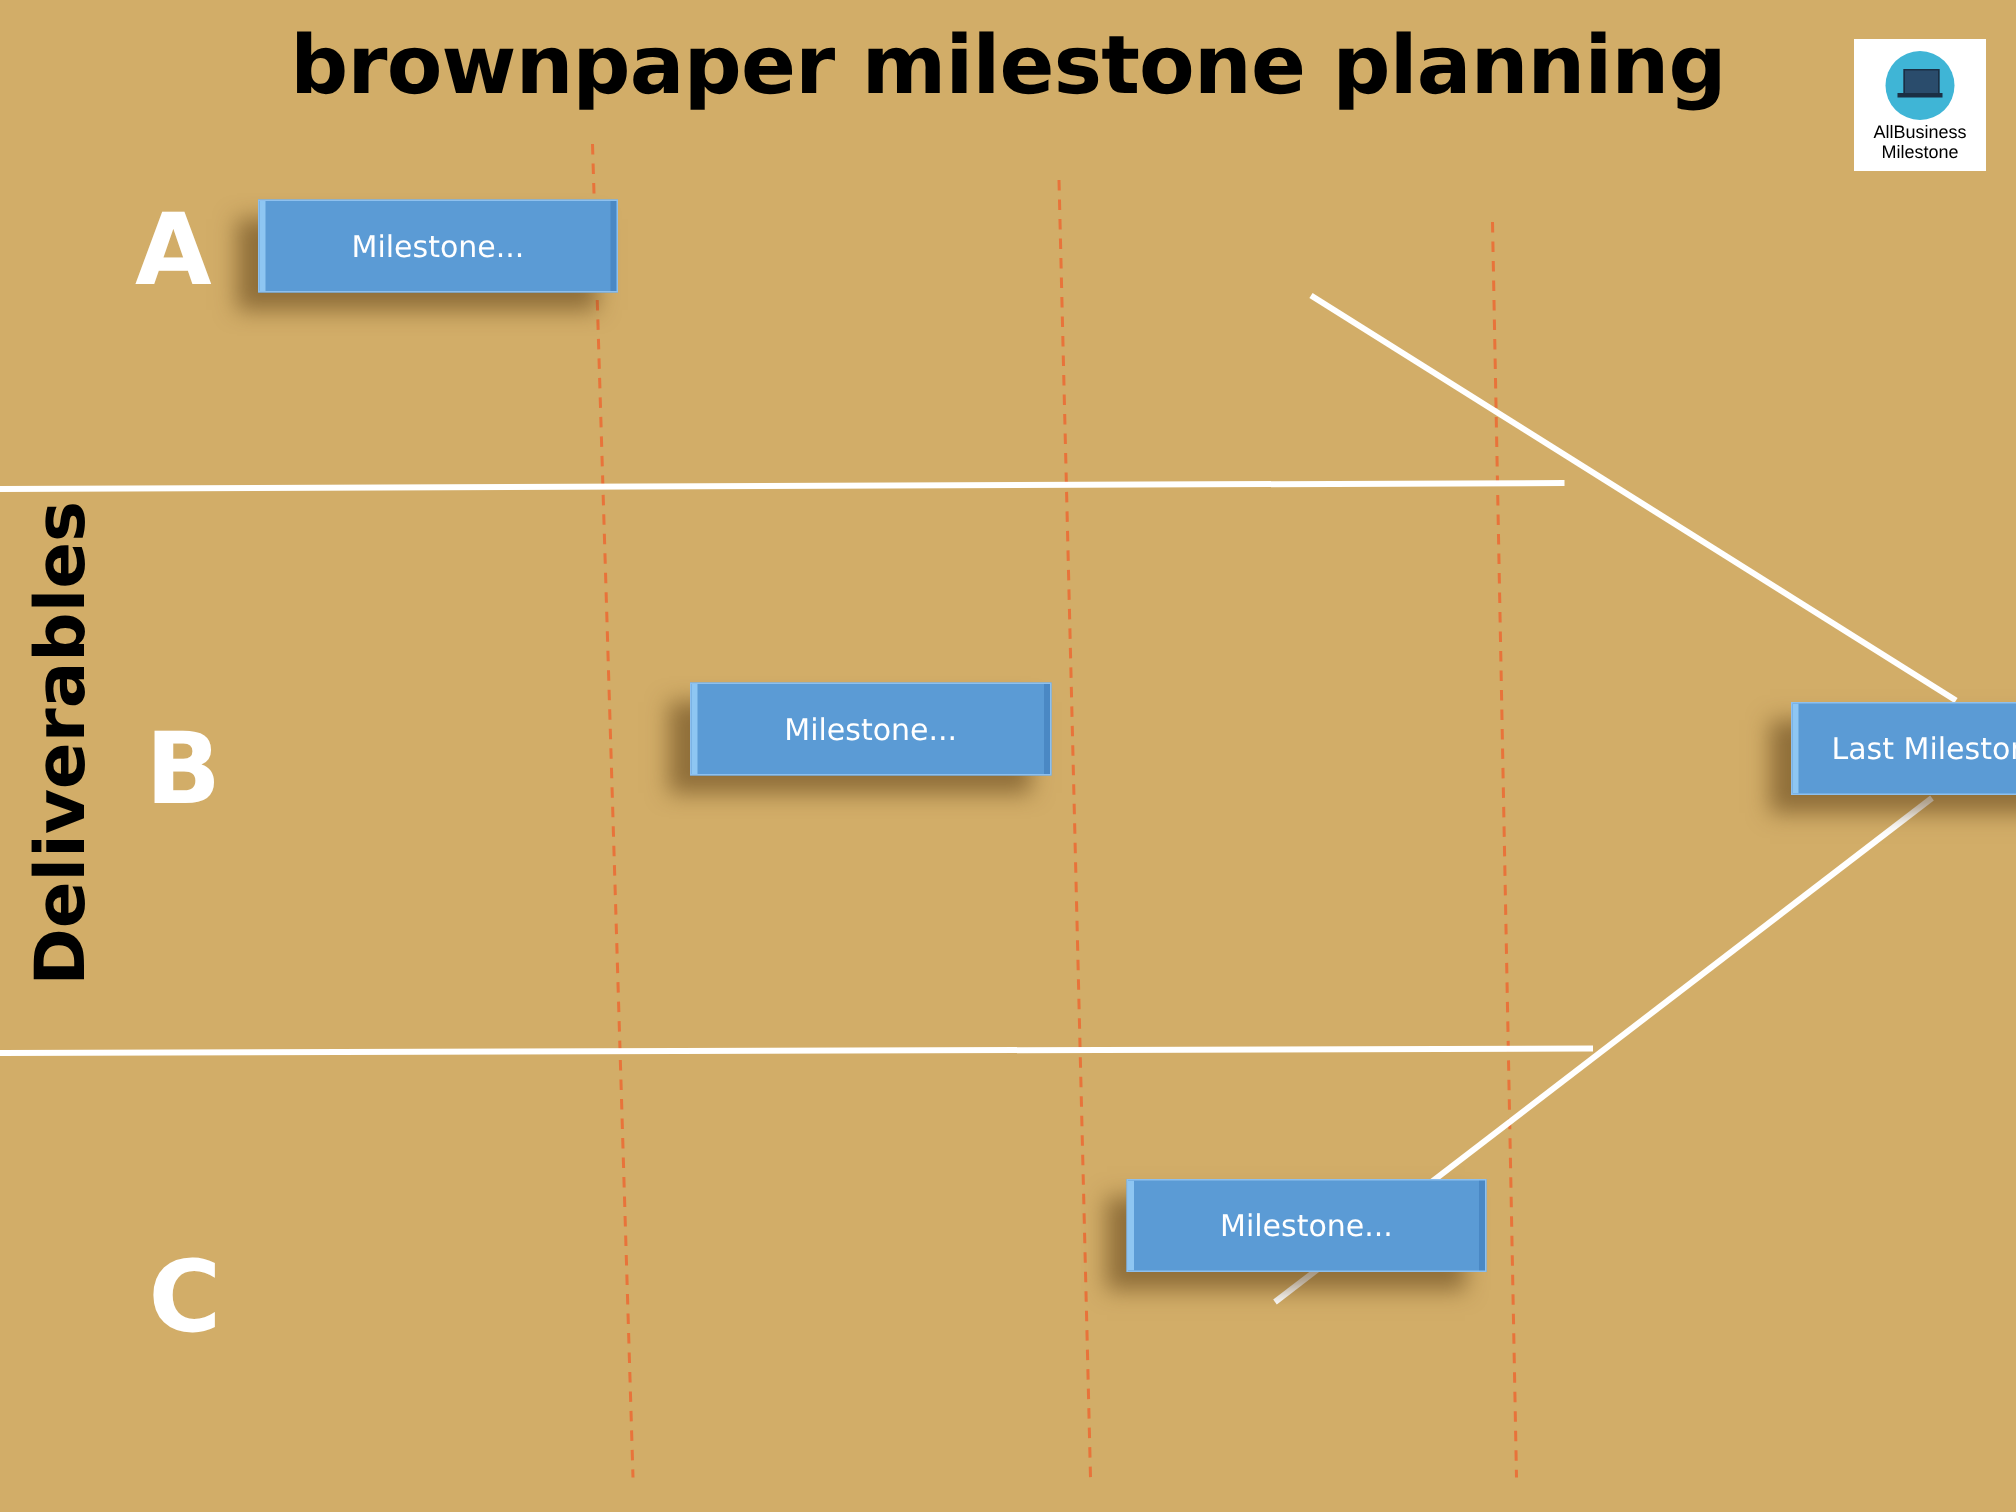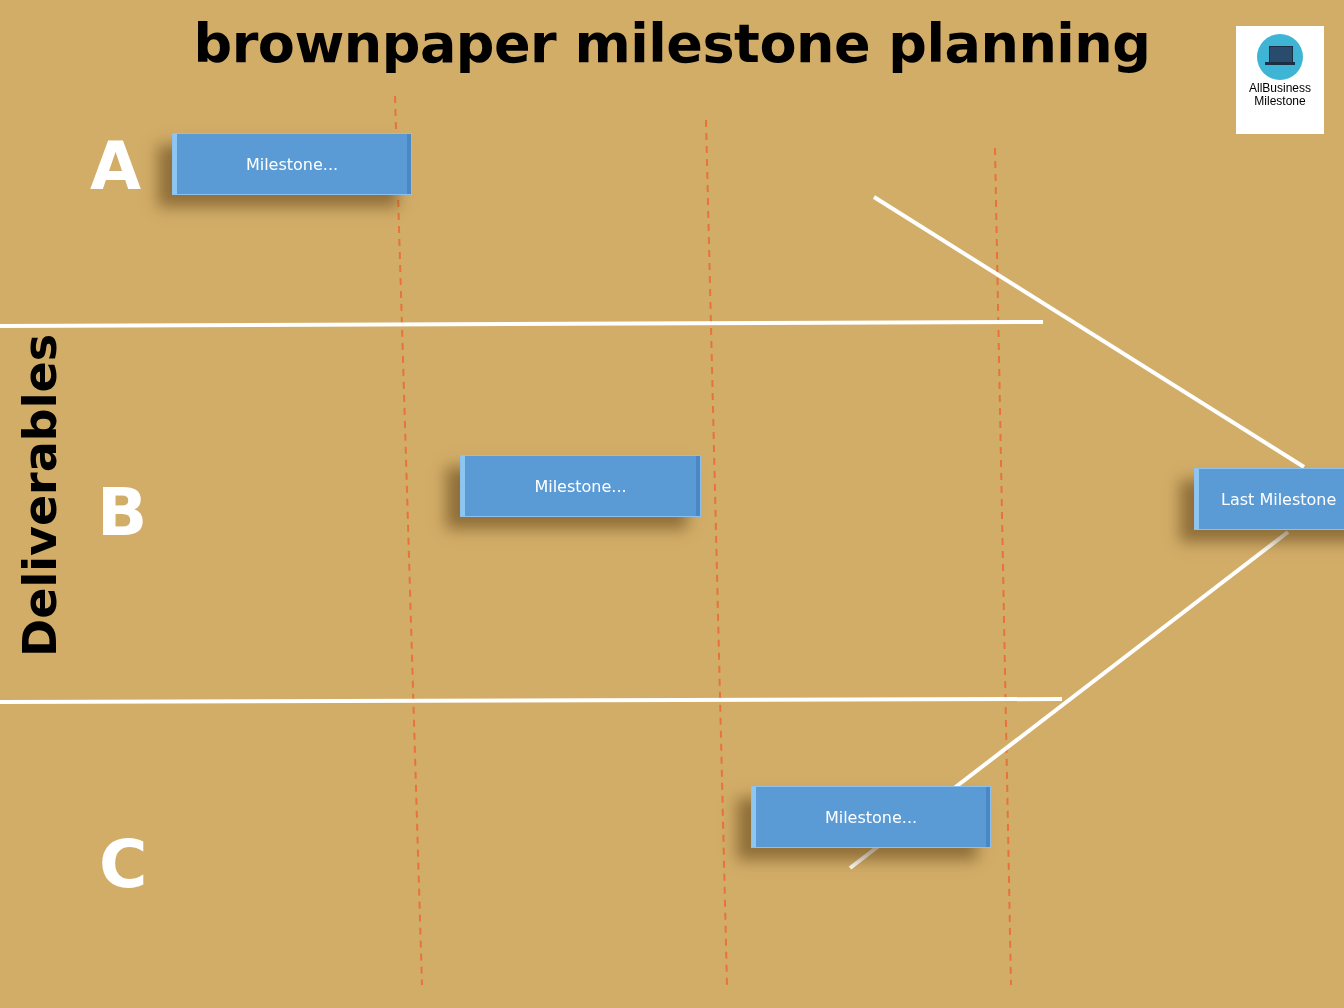--- a/index.html
+++ b/index.html
@@ -1,23 +1,23 @@
 <!DOCTYPE html>
 <html><head>
 <meta charset="utf-8">
 <style>
   html, body { margin:0; padding:0; }
   body { width:1344px; height:1008px; overflow:hidden; background:#d2ad68; position:relative; font-family:"Liberation Sans", sans-serif; }
   .title { position:absolute; left:0; top:12px; width:1344px; text-align:center; font-family:"DejaVu Sans", sans-serif; font-weight:bold; font-size:54px; color:#000; letter-spacing:-0.5px; }
   .row-label { position:absolute; color:#fff; font-family:"DejaVu Sans", sans-serif; font-weight:bold; font-size:66px; }
   .vert-label { position:absolute; left:-110px; top:480px; width:300px; text-align:center; transform:rotate(-90deg); font-family:"DejaVu Sans", sans-serif; font-weight:bold; font-size:46px; color:#000; }
-  .milestone { position:absolute; height:62px; background:#5b9bd5; border:1px solid #8ec0ee; color:#fff; font-family:"DejaVu Sans", sans-serif; font-size:16px; display:flex; align-items:center; justify-content:center; box-shadow:-14px 12px 14px rgba(90,60,20,0.55); box-sizing:border-box; white-space:nowrap; overflow:hidden; }
+  .milestone { position:absolute; height:62px; background:#5b9bd5; border:1px solid #8ec0ee; color:#fff; font-family:"DejaVu Sans", sans-serif; font-size:20px; display:flex; align-items:center; justify-content:center; box-shadow:-14px 12px 14px rgba(90,60,20,0.55); box-sizing:border-box; white-space:nowrap; overflow:hidden; }
   .milestone::before { content:""; position:absolute; left:0; top:0; bottom:0; width:4px; background:#8ec6f2; }
   .milestone::after { content:""; position:absolute; right:0; top:0; bottom:0; width:4px; background:#4a88c4; }
-  .logo { position:absolute; left:1236px; top:26px; width:88px; height:108px; background:#fff; text-align:center; }
+  .logo { position:absolute; left:1236px; top:26px; width:88px; height:88px; background:#fff; text-align:center; }
   .logo-circle { width:46px; height:46px; border-radius:50%; background:#3fb5d6; margin:8px auto 2px; position:relative; }
   .logo-screen { position:absolute; left:12px; top:12px; width:22px; height:15px; background:#2a4c6c; border:1px solid #1b2f44; }
   .logo-base { position:absolute; left:8px; top:28px; width:30px; height:3px; background:#1b2f44; }
   .logo-text { font-family:"Liberation Sans", sans-serif; font-size:12px; line-height:13px; color:#000; }
   svg.lines { position:absolute; left:0; top:0; }
 </style>
 </head>
 <body>
 
 <svg class="lines" width="1344" height="1008">

